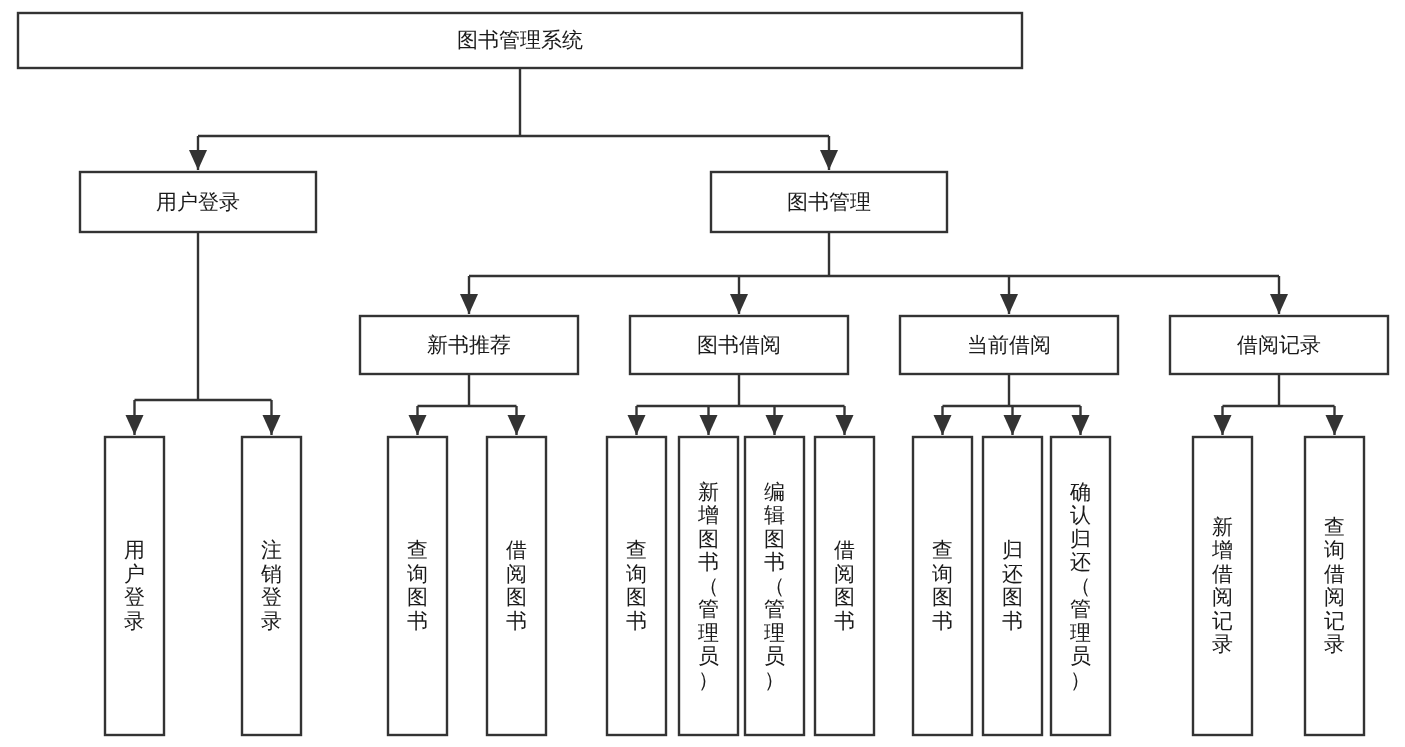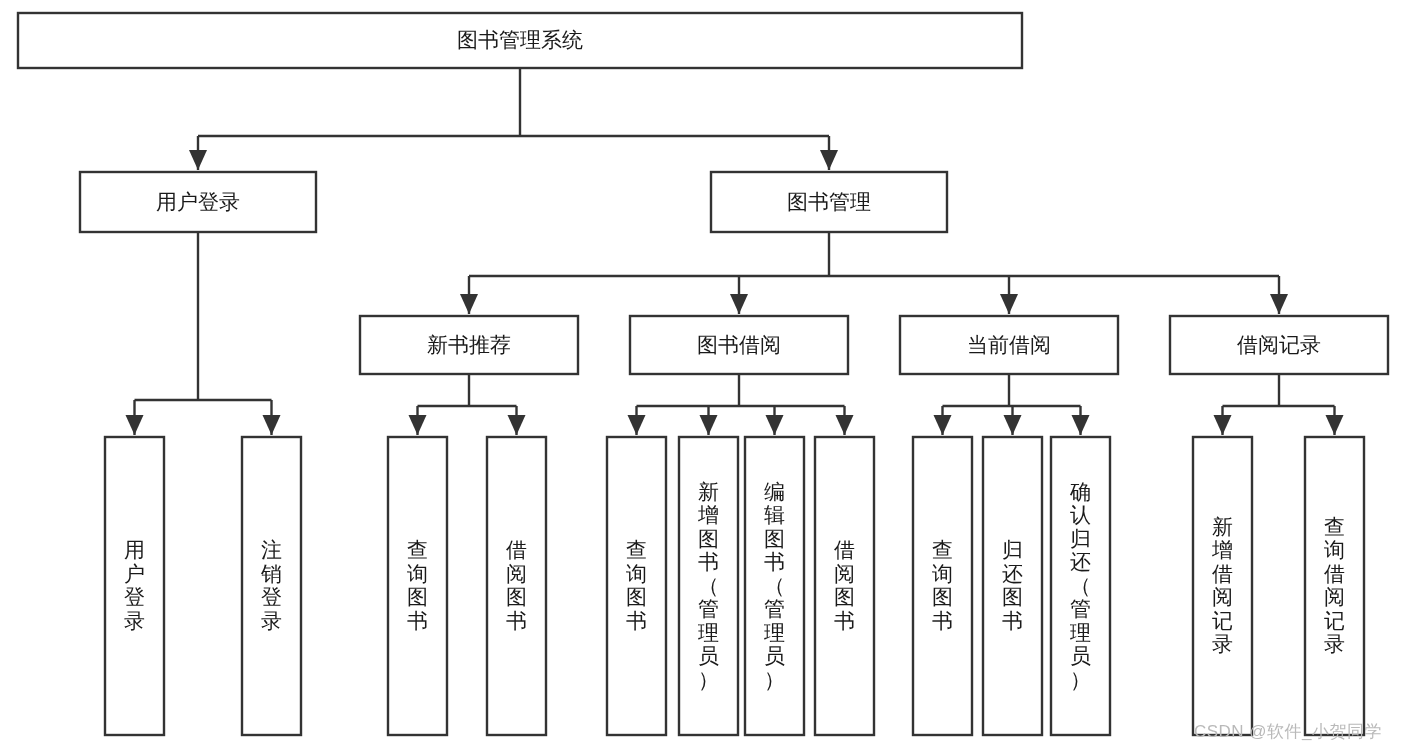--- a/index.html
+++ b/index.html
@@ -202,15 +202,14 @@
           <rect x="1193" y="437" width="59" height="298" class="node-box"></rect>
           <text x="1222.5" y="533.83" class="node-label-v"><tspan x="1222.5" dy="0">新</tspan><tspan x="1222.5" dy="23.5">增</tspan><tspan x="1222.5" dy="23.5">借</tspan><tspan x="1222.5" dy="23.5">阅</tspan><tspan x="1222.5" dy="23.5">记</tspan><tspan x="1222.5" dy="23.5">录</tspan></text>
         </g>
         <g>
           <rect x="1305" y="437" width="59" height="298" class="node-box"></rect>
           <text x="1334.5" y="533.83" class="node-label-v"><tspan x="1334.5" dy="0">查</tspan><tspan x="1334.5" dy="23.5">询</tspan><tspan x="1334.5" dy="23.5">借</tspan><tspan x="1334.5" dy="23.5">阅</tspan><tspan x="1334.5" dy="23.5">记</tspan><tspan x="1334.5" dy="23.5">录</tspan></text>
         </g>
       </g>
   </svg>
 
-  <div class="watermark">CSDN @软件_小贺同学</div>
 
 </div>
 
 </body></html>

